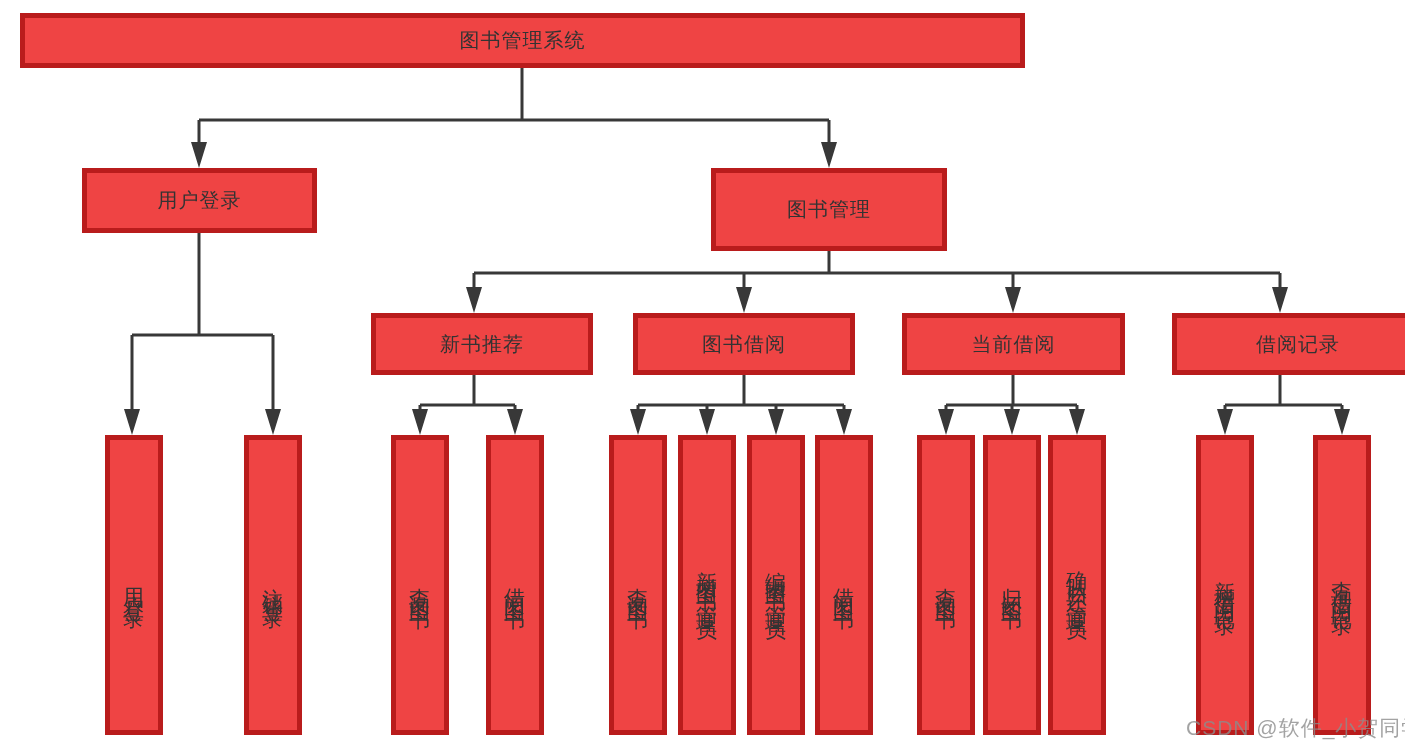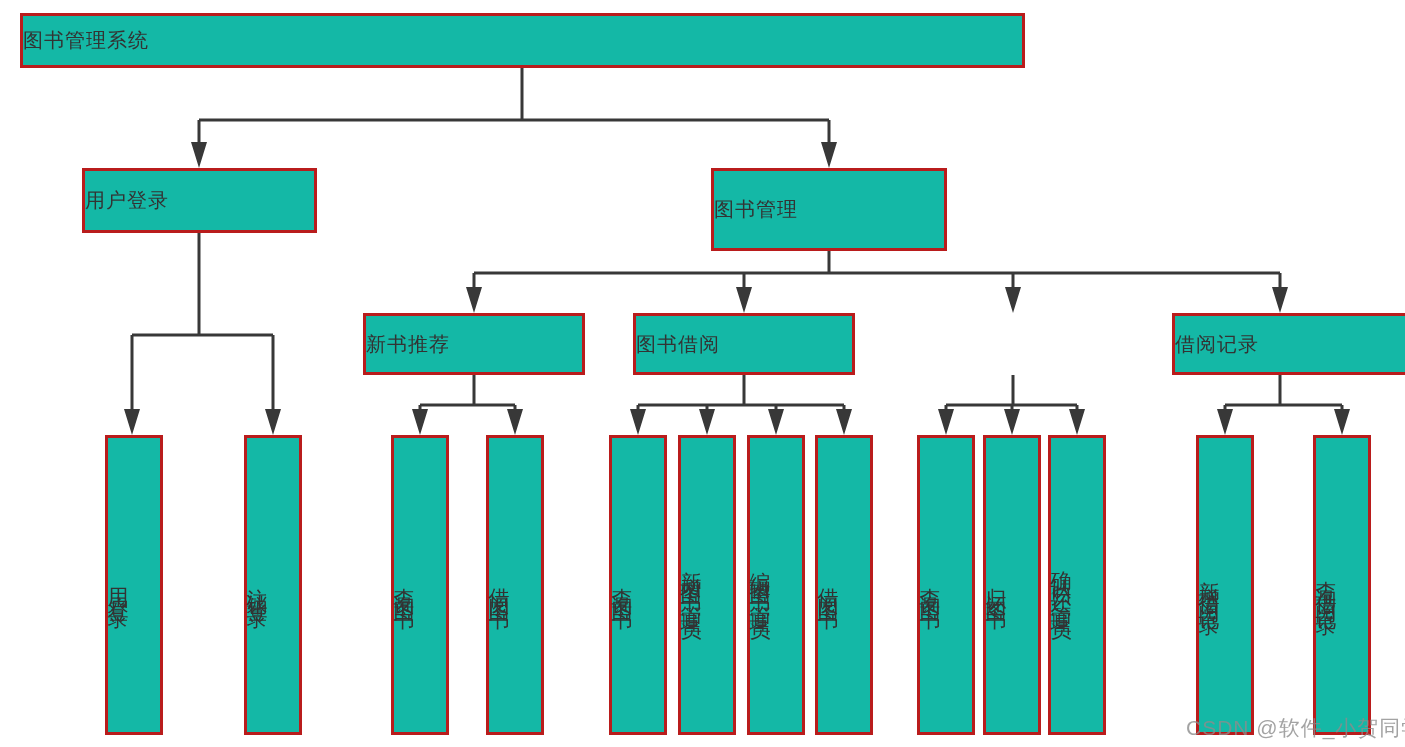--- a/index.html
+++ b/index.html
@@ -7,23 +7,23 @@
     position:relative;
     width:1405px;height:747px;
     background:#ffffff;
     font-family:"Liberation Sans","DejaVu Sans",sans-serif;
     overflow:hidden;
   }
   .connectors{position:absolute;left:0;top:0;width:1405px;height:747px;pointer-events:none;}
   .node{
     position:absolute;
     box-sizing:border-box;
-    border:3px solid #b91c1c;
-    background:#14b8a6;
-    display:flex;align-items:center;
+    border:5px solid #b91c1c;
+    background:#ef4444;
+    display:flex;align-items:center;justify-content:center;
     color:#333333;
   }
   .node.h span{
     font-size:20px;
     letter-spacing:1px;
     white-space:nowrap;
   }
   .node.v span{
     writing-mode:vertical-rl;
     text-orientation:mixed;
@@ -88,25 +88,28 @@
     <span>图书管理系统</span>
   </div>
 
   <div class="node h" style="left:82px;top:168px;width:235px;height:65px">
     <span>用户登录</span>
   </div>
   <div class="node h" style="left:711px;top:168px;width:236px;height:83px">
     <span>图书管理</span>
   </div>
 
-  <div class="node h" style="left:363px;top:313px;width:222px;height:62px">
+  <div class="node h" style="left:371px;top:313px;width:222px;height:62px">
     <span>新书推荐</span>
   </div>
   <div class="node h" style="left:633px;top:313px;width:222px;height:62px">
     <span>图书借阅</span>
+  </div>
+  <div class="node h" style="left:902px;top:313px;width:223px;height:62px">
+    <span>当前借阅</span>
   </div>
   <div class="node h" style="left:1172px;top:313px;width:252px;height:62px">
     <span>借阅记录</span>
   </div>
 
   <div class="node v" style="left:105px;top:435px;width:58px;height:300px">
     <span>用户登录</span>
   </div>
   <div class="node v" style="left:244px;top:435px;width:58px;height:300px">
     <span>注销登录</span>

